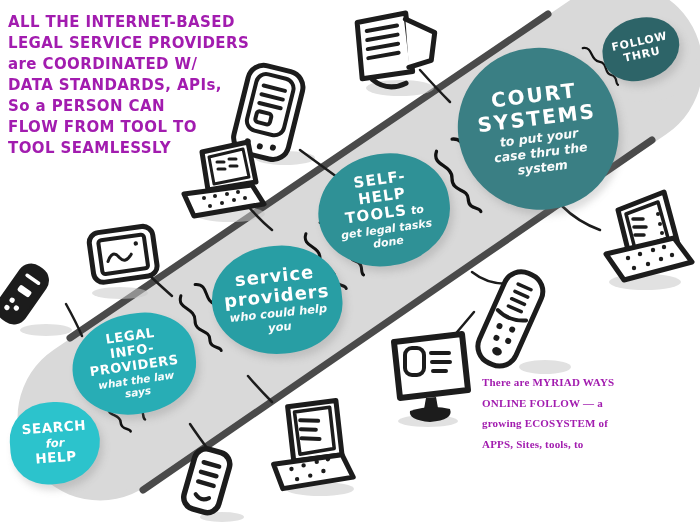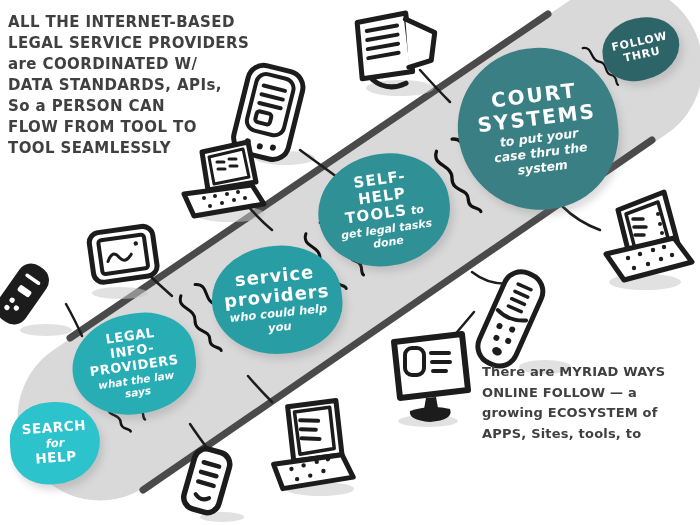--- a/index.html
+++ b/index.html
@@ -1,22 +1,22 @@
 <!DOCTYPE html>
 <html><head>
 <meta charset="utf-8">
 <style>
   html,body{margin:0;padding:0;background:#fff;}
   #canvas{position:relative;width:700px;height:525px;overflow:hidden;background:#ffffff;
           font-family:"DejaVu Sans",sans-serif;color:#1c1c1c;}
   svg.bg{position:absolute;left:0;top:0;}
-  .note{position:absolute;font-weight:bold;color:#404040;}
+  .note{position:absolute;font-weight:bold;color:#a21caf;}
   .note .line{white-space:nowrap;}
   #note-top-left{left:8px;top:12px;width:260px;font-size:15px;line-height:21px;letter-spacing:.4px;}
-  #note-bottom-right{left:482px;top:362px;width:215px;font-size:13px;line-height:20.5px;letter-spacing:.2px;}
+  #note-bottom-right{left:482px;top:372px;width:215px;font-size:11px;line-height:20.5px;letter-spacing:.2px;font-family:Liberation Serif, serif;}
   .node{position:absolute;color:#fff;display:flex;flex-direction:column;align-items:center;
         justify-content:center;text-align:center;font-weight:bold;
         box-shadow:3px 6px 7px rgba(120,120,120,.25);}
   .node .t{line-height:1.15;letter-spacing:.6px;}
   .node .s{line-height:1.2;font-style:italic;font-weight:bold;opacity:.97;}
   #node-search{left:10px;top:402px;width:90px;height:82px;border-radius:48% 52% 55% 45%;transform:rotate(-4deg);}
   #node-search .t{font-size:13.5px;}
   #node-search .mid{font-size:11.5px;font-style:italic;}
   #node-legal{left:72px;top:314px;width:124px;height:100px;border-radius:55% 45% 50% 50%;transform:rotate(-8deg);}
   #node-legal .t{font-size:13px;}

